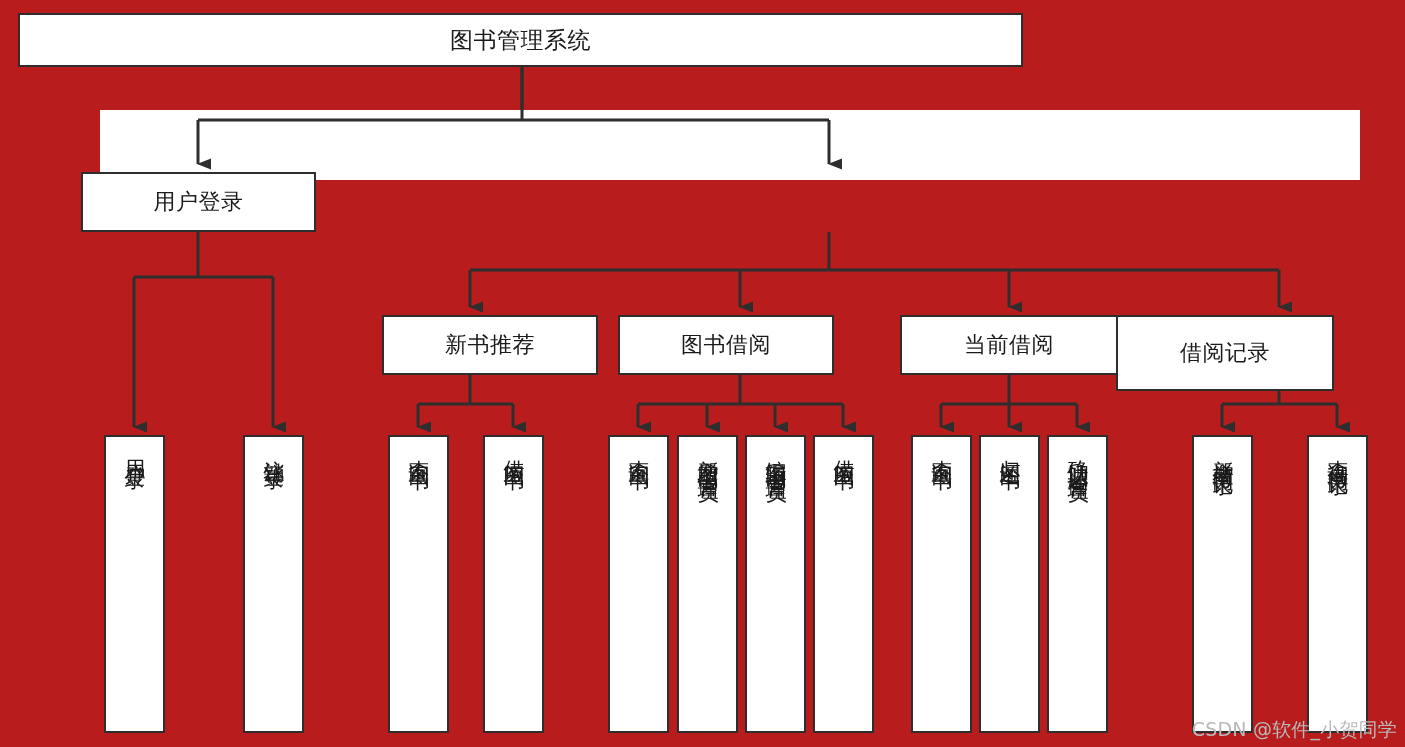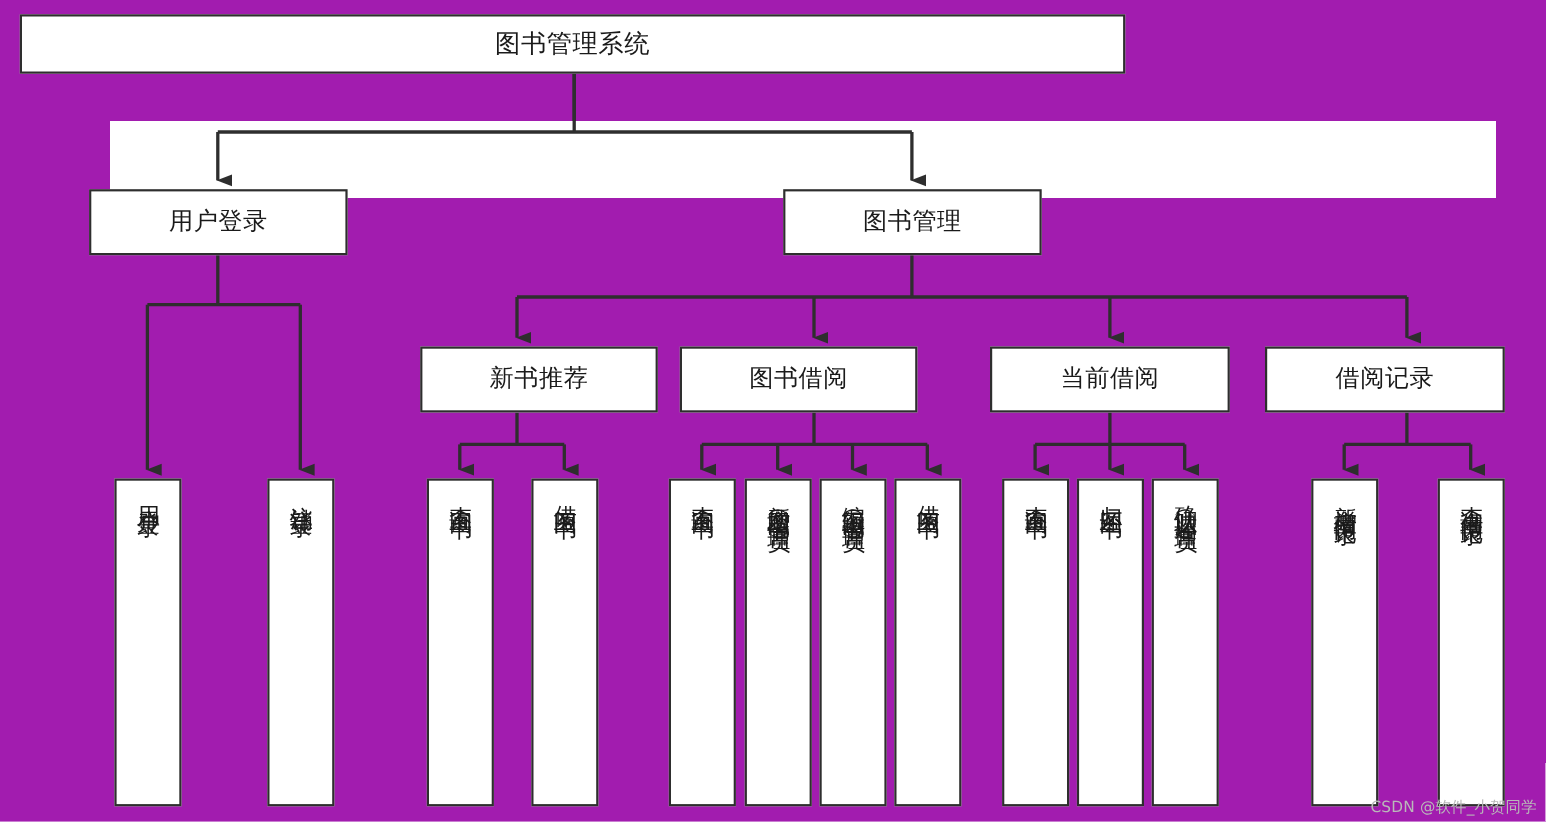--- a/index.html
+++ b/index.html
@@ -8,21 +8,21 @@
     padding: 0;
     background: #ffffff;
   }
   body {
     font-family: "DejaVu Sans", "Liberation Sans", sans-serif;
   }
   #canvas {
     position: relative;
     width: 1405px;
     height: 747px;
-    background: #a21caf;
+    background: #b91c1c;
     overflow: hidden;
   }
   
   #connectors {
     position: absolute;
     left: 0;
     top: 0;
     width: 1405px;
     height: 747px;
     pointer-events: none;
@@ -66,21 +66,21 @@
     line-height: 1.0;
     letter-spacing: 0.16em;
     text-align: left;
     white-space: nowrap;
   }
   
   #watermark {
     position: absolute;
     right: 8px;
     bottom: 4px;
-    font-size: 14px;
+    font-size: 19px;
     color: #b9b9b9;
     z-index: 5;
     white-space: nowrap;
     letter-spacing: 0.01em;
   }
 </style>
 </head>
 <body>
 
 <div id="canvas">
@@ -158,37 +158,34 @@
   </svg>
 
   <div class="node horiz root" style="left:18px; top:13px; width:1005px; height:54px;">
     <span class="label">图书管理系统</span>
   </div>
 
   <div class="node horiz" style="left:81px; top:172px; width:235px; height:60px;">
     <span class="label">用户登录</span>
   </div>
 
-  <div class="node horiz" style="left:712px; top:172px; width:235px; height:60px;">
-    <span class="label">图书管理</span>
-  </div>
 
   <div class="node horiz" style="left:382px; top:315px; width:216px; height:60px;">
     <span class="label">新书推荐</span>
   </div>
 
   <div class="node horiz" style="left:618px; top:315px; width:216px; height:60px;">
     <span class="label">图书借阅</span>
   </div>
 
   <div class="node horiz" style="left:900px; top:315px; width:218px; height:60px;">
     <span class="label">当前借阅</span>
   </div>
 
-  <div class="node horiz" style="left:1150px; top:315px; width:218px; height:60px;">
+  <div class="node horiz" style="left:1116px; top:315px; width:218px; height:76px;">
     <span class="label">借阅记录</span>
   </div>
 
   <div class="node vert" style="left:104px; top:435px; width:61px; height:298px;">
     <span class="label">用户登录</span>
   </div>
 
   <div class="node vert" style="left:243px; top:435px; width:61px; height:298px;">
     <span class="label">注销登录</span>
   </div>

